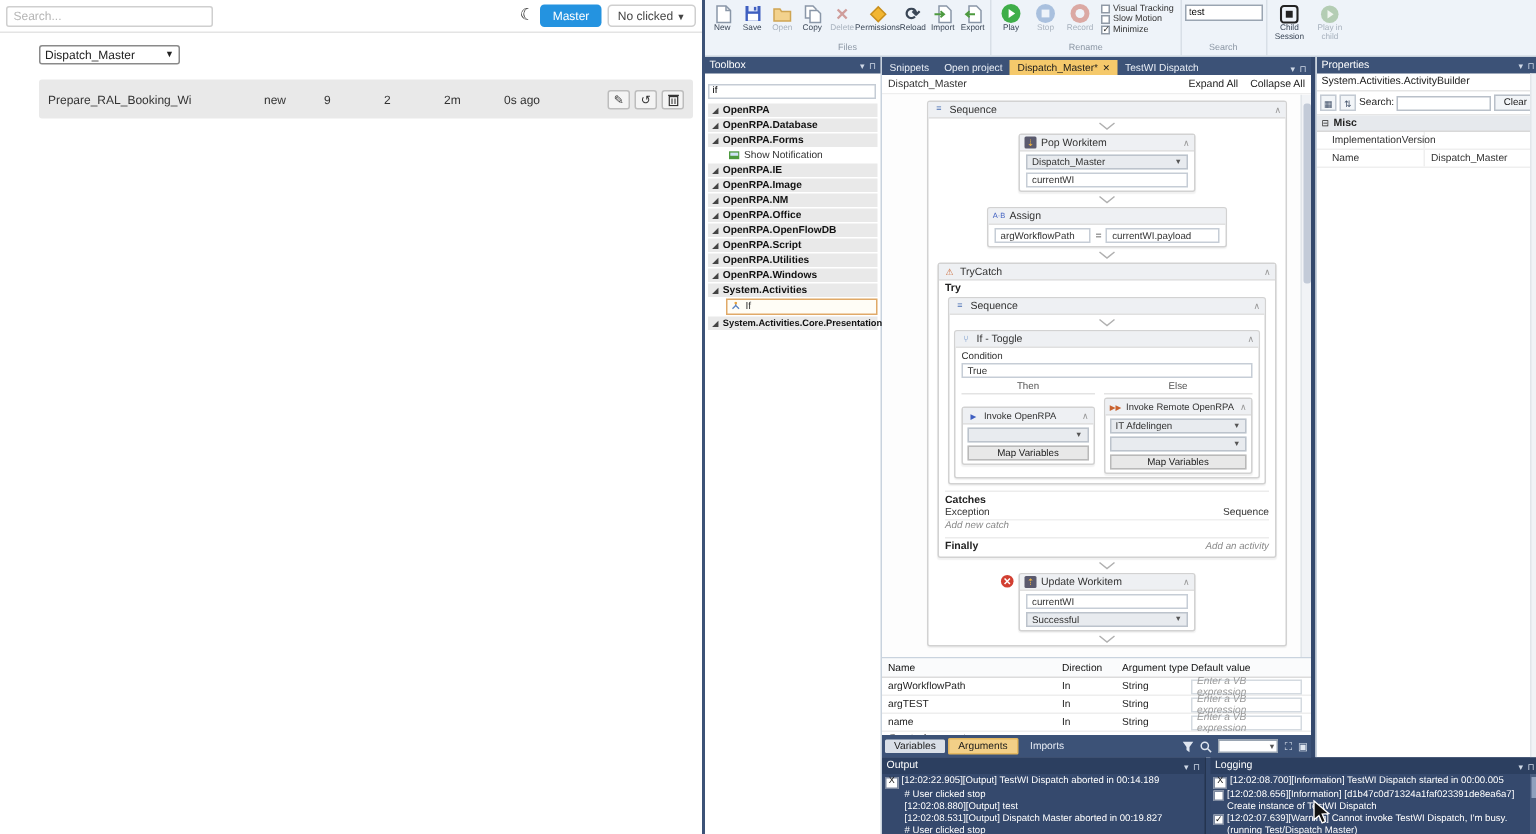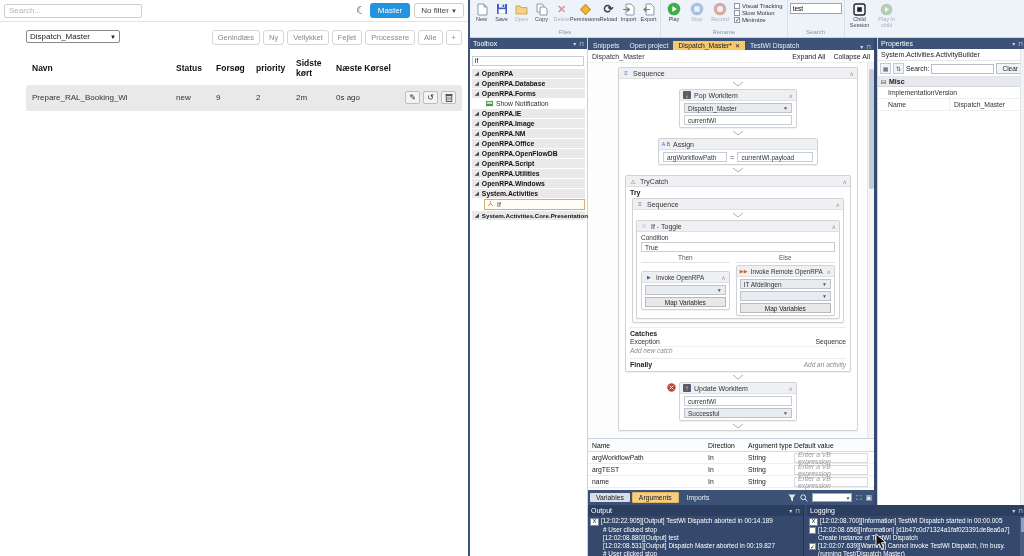--- a/index.html
+++ b/index.html
@@ -139,48 +139,30 @@
 <body>
 
 <div id="root">
 
   <div id="webapp">
     <div class="topbar">
       <input class="search-input" type="text" placeholder="Search..." style="">
       <div class="tb-spacer"></div>
       <span class="moon">☾</span>
       <button class="btn-logout">Master</button>
-      <button class="btn-nofilter"><span>No filter</span> <span class="caret">▼</span></button>
+      <button class="btn-nofilter"><span>No clicked</span> <span class="caret">▼</span></button>
     </div>
     <div class="wa-content">
       <div class="wa-toolrow">
         <div class="wf-select">
           <span>Dispatch_Master</span>
           <span class="caret">▼</span>
         </div>
-        <div class="filt-group">
-          <button class="fbtn">Genindlæs</button>
-          <button class="fbtn">Ny</button>
-          <button class="fbtn">Vellykket</button>
-          <button class="fbtn">Fejlet</button>
-          <button class="fbtn">Processere</button>
-          <button class="fbtn">Alle</button>
-          <button class="fbtn">+</button>
-        </div>
       </div>
       <div class="wa-table">
-        <div class="wa-hrow">
-          <div>Navn</div>
-          <div>Status</div>
-          <div>Forsøg</div>
-          <div>priority</div>
-          <div>Sidste kørt</div>
-          <div>Næste Kørsel</div>
-          <div></div>
-        </div>
         <div class="wa-drow">
           <div>Prepare_RAL_Booking_Wi</div>
           <div>new</div>
           <div>9</div>
           <div>2</div>
           <div>2m</div>
           <div>0s ago</div>
           <div class="row-actions">
             <div class="abtn">
                 <span>✎</span>

